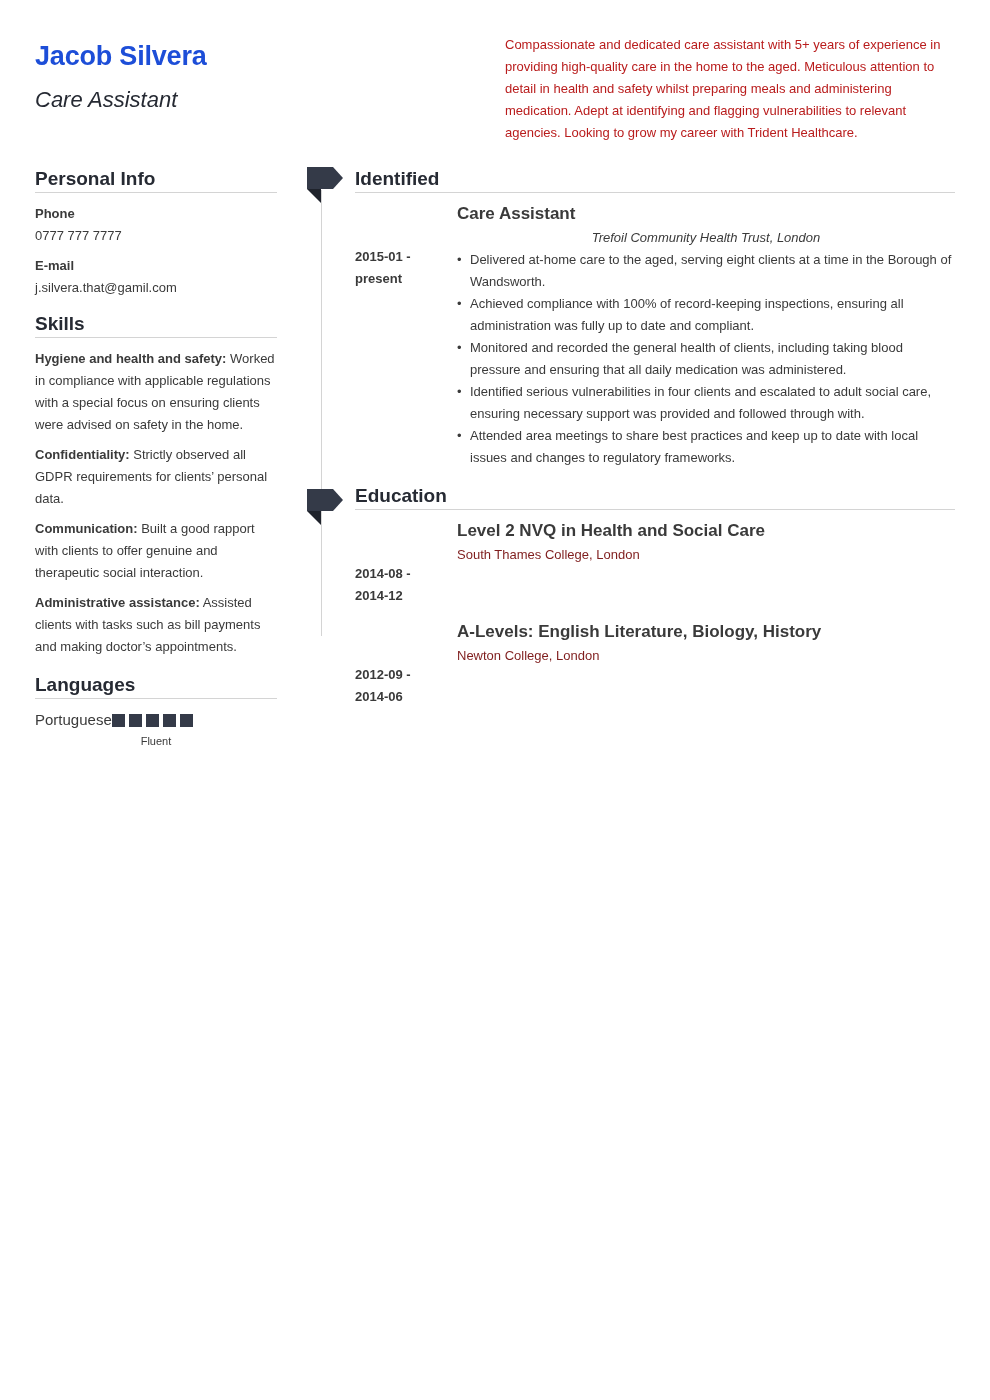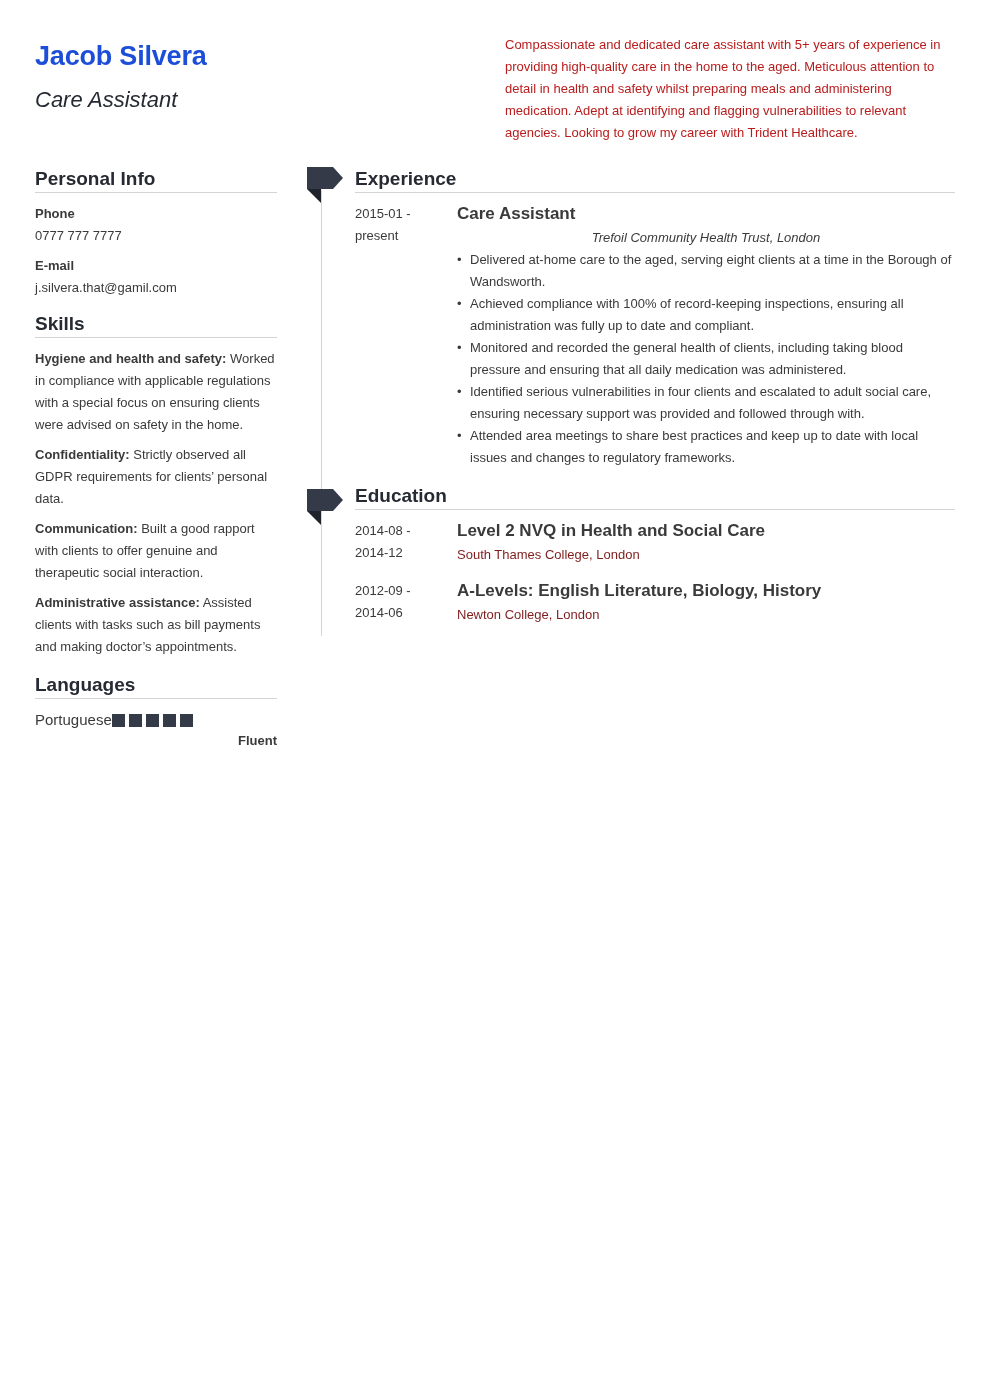--- a/index.html
+++ b/index.html
@@ -16,29 +16,29 @@
   .sec-title { font-size: 19px; font-weight: bold; color: #262a33; line-height: 26px; border-bottom: 1px solid #d4d4d4; margin-bottom: 10px; }
   .info-label { font-size: 13px; font-weight: bold; color: #3a3a3a; line-height: 22px; }
   .info-value { font-size: 13px; color: #3a3a3a; line-height: 22px; margin-bottom: 8px; }
   .left .sec { margin-bottom: 12px; }
   .skill { font-size: 13px; line-height: 22px; color: #3a3a3a; margin-bottom: 8px; }
   .skill b { font-weight: bold; color: #3a3a3a; }
 
   .lang-row { display: flex; justify-content: flex-start; align-items: flex-start; font-size: 15px; line-height: 22px; }
   .dots { display: flex; gap: 4px; margin-top: 5px; }
   .dot { width: 13px; height: 13px; background: #343a48; }
-  .lang-level { text-align: right; font-size: 13px; line-height: 20px; font-weight: bold; }
+  .lang-level { text-align: center; font-size: 11px; line-height: 20px; }
 
   .timeline-line { position: absolute; left: 321px; top: 190px; width: 1px; height: 446px; background: #d4d4d4; }
   .flag { position: absolute; left: 307px; width: 37px; height: 37px; }
 
   .right { position: absolute; left: 355px; top: 166px; width: 600px; }
   .right .sec-title { margin-bottom: 10px; }
   .entry { display: flex; }
-  .entry-date { width: 102px; flex-shrink: 0; font-size: 13px; font-weight: normal; color: #3a3a3a; line-height: 22px; }
+  .entry-date { width: 102px; flex-shrink: 0; font-size: 13px; font-weight: bold; color: #3a3a3a; line-height: 22px; margin-top: 43px; }
   .entry-body { flex: 1; }
   .entry-title { font-size: 17px; font-weight: bold; color: #3a3a3a; line-height: 22px; margin-bottom: 2px; }
   .entry-org-italic { font-size: 13px; font-style: italic; color: #3a3a3a; line-height: 22px; text-align: center; }
   .entry-org { font-size: 13px; color: #7f1d1d; line-height: 22px; }
   .bullets { list-style: none; }
   .bullets li { position: relative; padding-left: 13px; font-size: 13px; line-height: 22px; color: #3a3a3a; }
   .bullets li::before { content: "•"; position: absolute; left: 0; top: 0; }
 </style>
 </head>
 <body>
@@ -87,21 +87,21 @@
   <polygon points="0,0 26,0 36,11 26,22 0,22" fill="#343a48"></polygon>
   <polygon points="0,22 14,22 14,36" fill="#1f232c"></polygon>
 </svg>
 <svg class="flag" style="top:489px;" viewBox="0 0 37 37">
   <polygon points="0,0 26,0 36,11 26,22 0,22" fill="#343a48"></polygon>
   <polygon points="0,22 14,22 14,36" fill="#1f232c"></polygon>
 </svg>
 
 <div class="right">
   <div class="sec">
-    <div class="sec-title">Experience</div>
+    <div class="sec-title">Identified</div>
     <div class="entry">
       <div class="entry-date">
         <div>2015-01 -</div>
         <div>present</div>
       </div>
       <div class="entry-body">
         <div class="entry-title">Care Assistant</div>
         <div class="entry-org-italic">Trefoil Community Health Trust, London</div>
         <ul class="bullets">
           <li>Delivered at-home care to the aged, serving eight clients at a time in the Borough of Wandsworth.</li>

